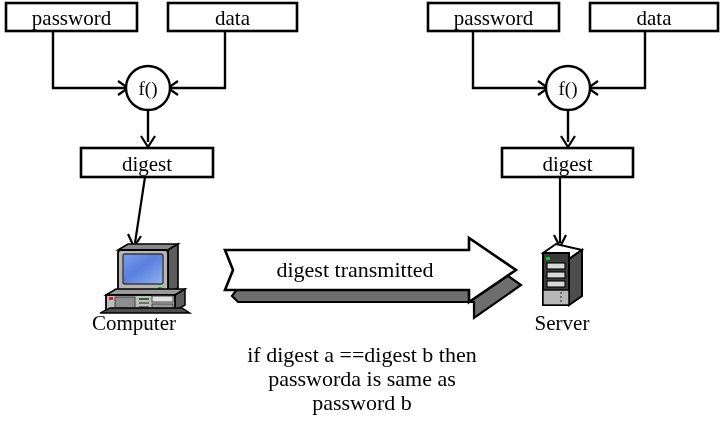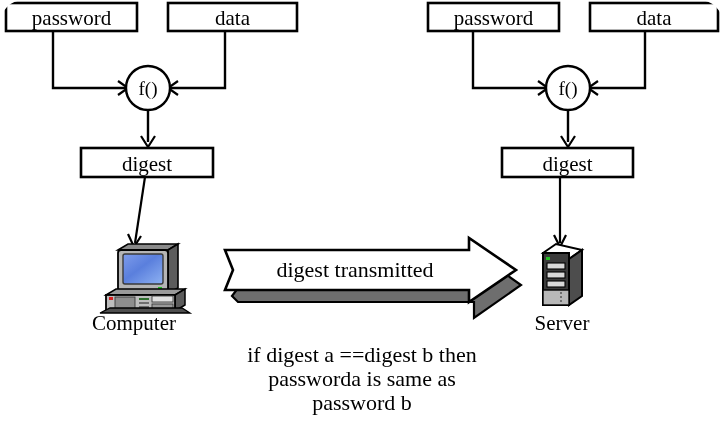--- a/index.html
+++ b/index.html
@@ -7,21 +7,20 @@
     padding: 0;
     background: #ffffff;
   }
   #canvas {
     position: relative;
     width: 723px;
     height: 424px;
     background: #ffffff;
     overflow: hidden;
     font-family: "Liberation Serif", "DejaVu Serif", serif;
-    border-radius: 24px;
   }
   #diagram-svg {
     position: absolute;
     left: 0;
     top: 0;
     width: 723px;
     height: 424px;
   }
   .box-label,
   .node-label,

